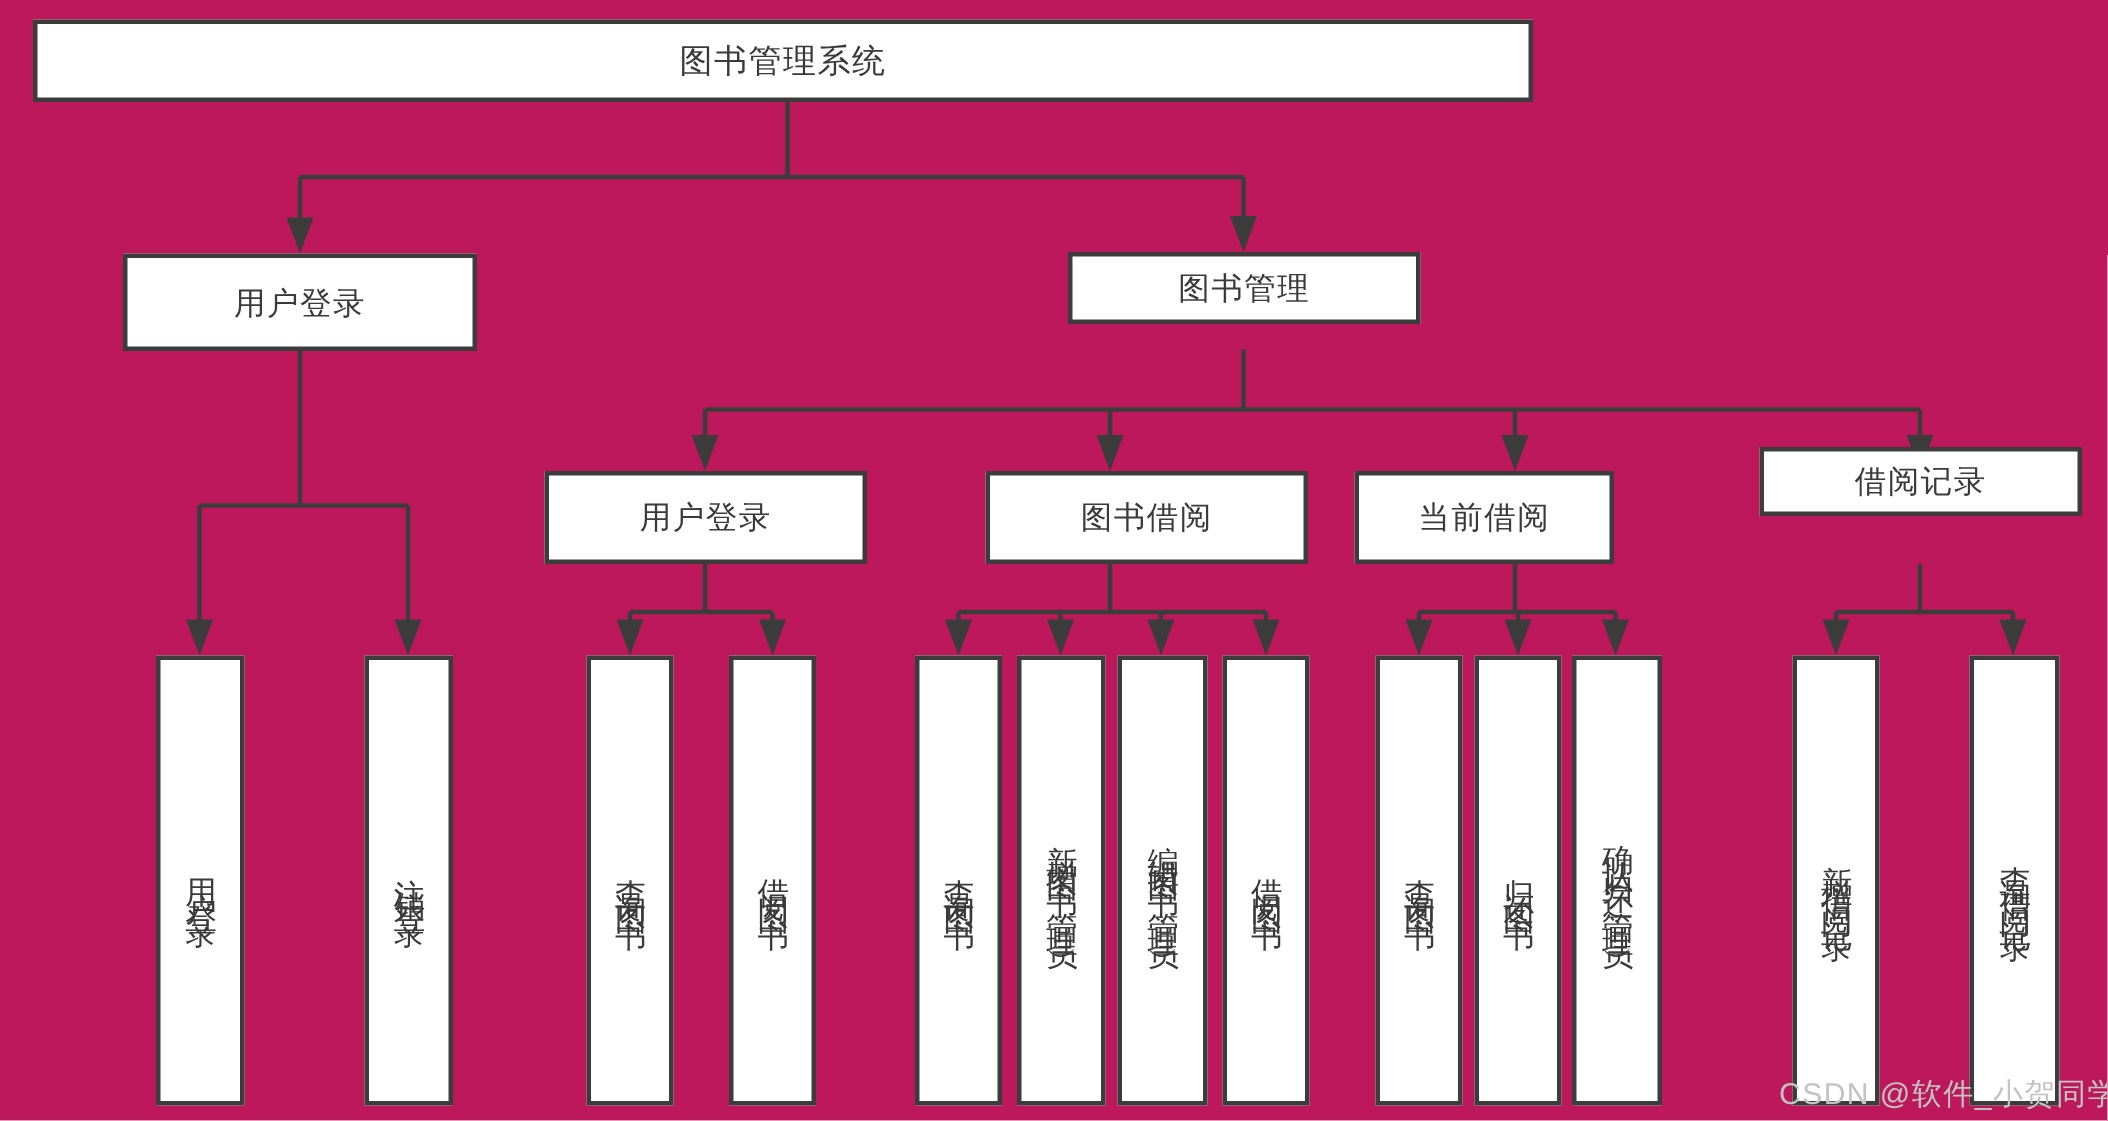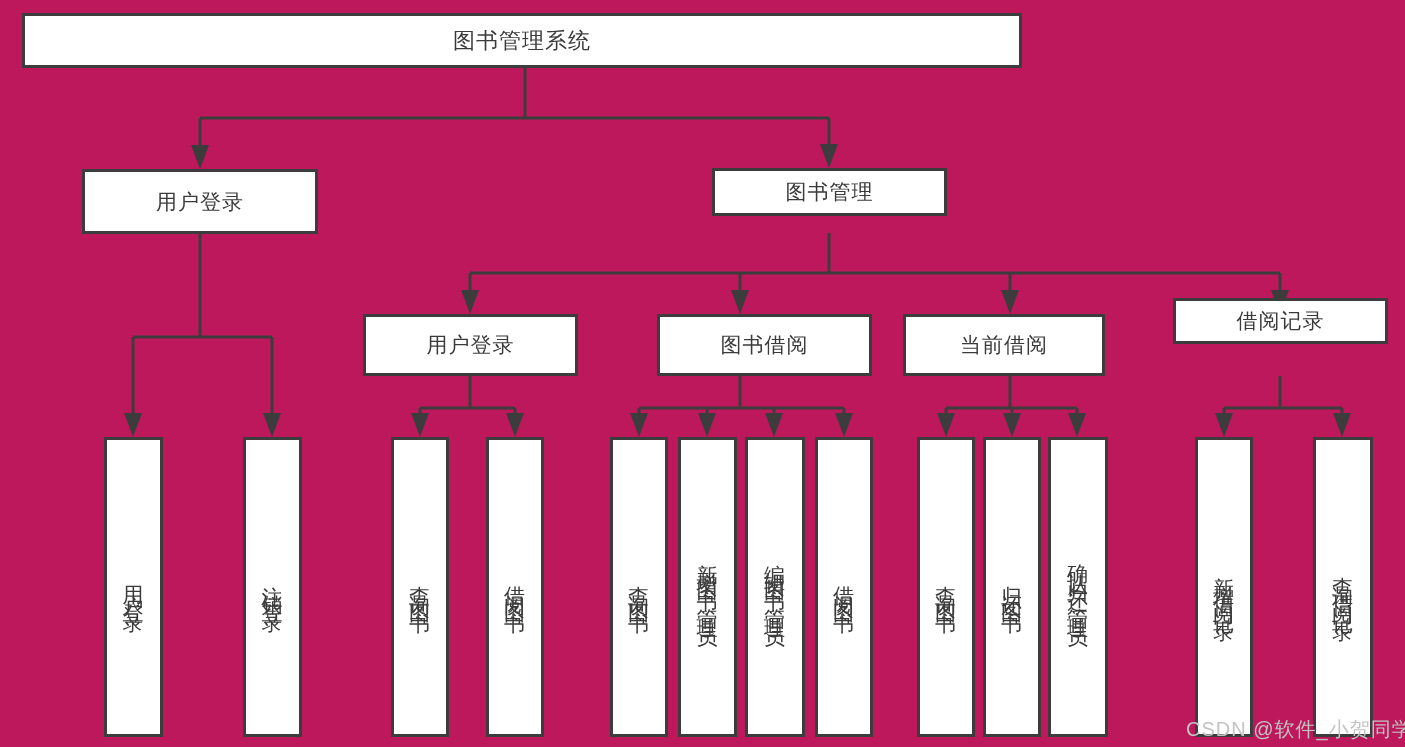--- a/index.html
+++ b/index.html
@@ -102,21 +102,21 @@
     </g>
   </svg>
 
   <div class="box h-box root-box" style="left:22px; top:13px; width:1000px; height:55px;">图书管理系统</div>
 
   <div class="box h-box" style="left:82px; top:169px; width:236px; height:65px;">用户登录</div>
   <div class="box h-box" style="left:712px; top:168px; width:235px; height:48px;">图书管理</div>
 
   <div class="box h-box" style="left:363px; top:314px; width:215px; height:62px;">用户登录</div>
   <div class="box h-box" style="left:633px; top:314px; width:215px; height:62px;margin-left:24px;">图书借阅</div>
-  <div class="box h-box" style="left:903px; top:314px; width:202px; height:62px;">当前借阅</div>
+  <div class="box h-box" style="left:903px; top:314px; width:173px; height:62px;">当前借阅</div>
   <div class="box h-box" style="left:1173px; top:298px; width:215px; height:46px;">借阅记录</div>
 
   <div class="box v-box" style="left:104px; top:437px; width:59px; height:300px;">用户登录</div>
   <div class="box v-box" style="left:243px; top:437px; width:59px; height:300px;">注销登录</div>
 
   <div class="box v-box" style="left:391px; top:437px; width:58px; height:300px;">查询图书</div>
   <div class="box v-box" style="left:486px; top:437px; width:58px; height:300px;">借阅图书</div>
 
   <div class="box v-box" style="left:610px; top:437px; width:58px; height:300px;">查询图书</div>
   <div class="box v-box" style="left:678px; top:437px; width:59px; height:300px;">新增图书（管理员）</div>

